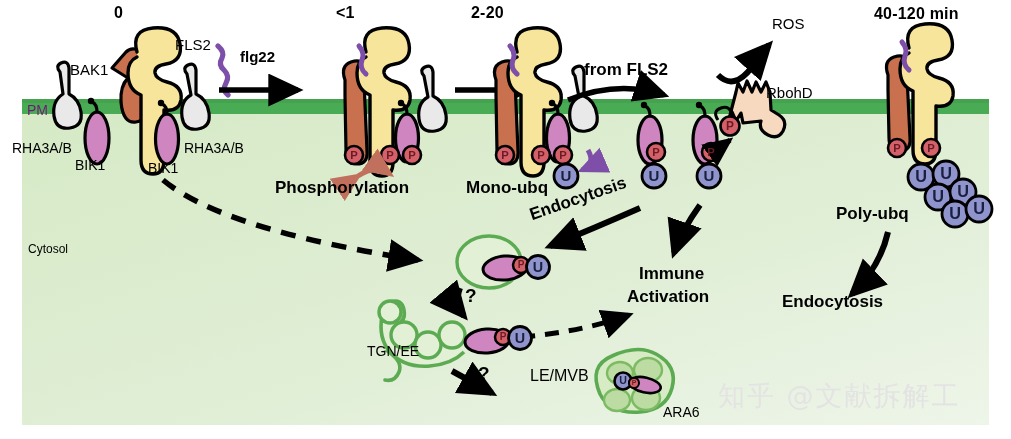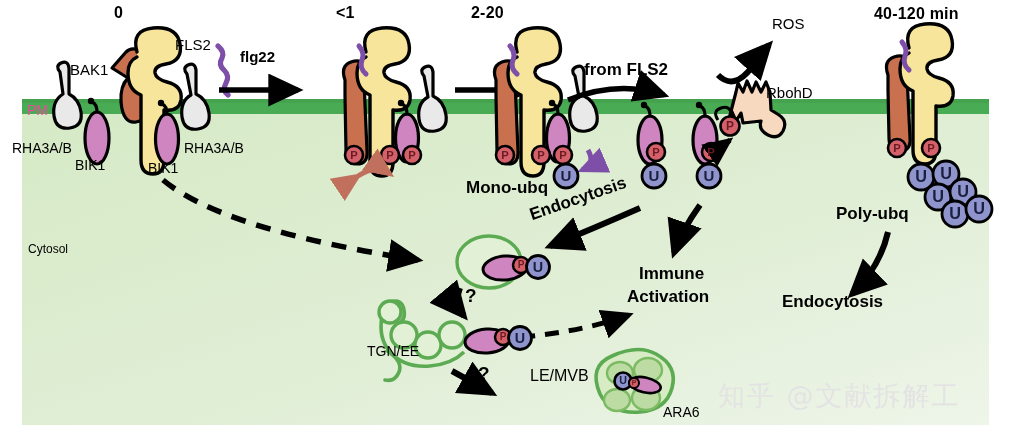--- a/index.html
+++ b/index.html
@@ -262,33 +262,34 @@
       <text x="538" y="271.6" text-anchor="middle" font-family="&quot;Liberation Sans&quot;, sans-serif" font-size="14.375" font-weight="bold" fill="#1b2040">U</text>
       <text x="520" y="342.6" text-anchor="middle" font-family="&quot;Liberation Sans&quot;, sans-serif" font-size="14.375" font-weight="bold" fill="#1b2040">U</text>
       <text x="623" y="384.4" text-anchor="middle" font-family="&quot;Liberation Sans&quot;, sans-serif" font-size="10.625" font-weight="bold" fill="#1b2040">U</text>
     </svg>
 
   <div class="lbl timept" style="left:114px;top:4px;">0</div>
   <div class="lbl timept" style="left:336px;top:4px;">&lt;1</div>
   <div class="lbl timept" style="left:471px;top:4px;">2-20</div>
   <div class="lbl timept" style="left:874px;top:5px;">40-120 min</div>
 
-  <div class="lbl plain" style="left:27px;top:102px;color:#ec4899;font-size:14px;">PM</div>
+  <div class="lbl plain" style="left:27px;top:102px;color:#701a75;font-size:14px;">PM</div>
   <div class="lbl plain" style="left:28px;top:242px;font-size:12px;">Cytosol</div>
 
   <div class="lbl plain" style="left:70px;top:61px;">BAK1</div>
   <div class="lbl plain" style="left:175px;top:36px;">FLS2</div>
   <div class="lbl plain" style="left:12px;top:140px;font-size:14px;">RHA3A/B</div>
   <div class="lbl plain" style="left:75px;top:157px;font-size:14px;">BIK1</div>
   <div class="lbl plain" style="left:148px;top:160px;font-size:14px;">BIK1</div>
   <div class="lbl plain" style="left:184px;top:140px;font-size:14px;">RHA3A/B</div>
   <div class="lbl plain" style="left:240px;top:48px;font-weight:bold;">flg22</div>
   <div class="lbl plain" style="left:766px;top:84px;">RbohD</div>
   <div class="lbl plain" style="left:772px;top:15px;">ROS</div>
 
+  <div class="lbl proc" style="left:275px;top:178px;">Phosphorylation</div>
   <div class="lbl proc" style="left:466px;top:178px;">Mono-ubq</div>
   <div class="lbl proc" style="left:584px;top:60px;">from FLS2</div>
   <div class="lbl proc" style="left:836px;top:180px;margin-top:24px;">Poly-ubq</div>
   <div class="lbl proc" style="left:527px;top:206px;transform:rotate(-19deg);transform-origin:left top;">Endocytosis</div>
   <div class="lbl proc" style="left:782px;top:292px;">Endocytosis</div>
   <div class="lbl proc" style="left:639px;top:264px;">Immune</div>
   <div class="lbl proc" style="left:627px;top:287px;">Activation</div>
 
   <div class="lbl plain" style="left:367px;top:343px;font-size:14px;">TGN/EE</div>
   <div class="lbl plain" style="left:530px;top:367px;font-size:16px;">LE/MVB</div>

